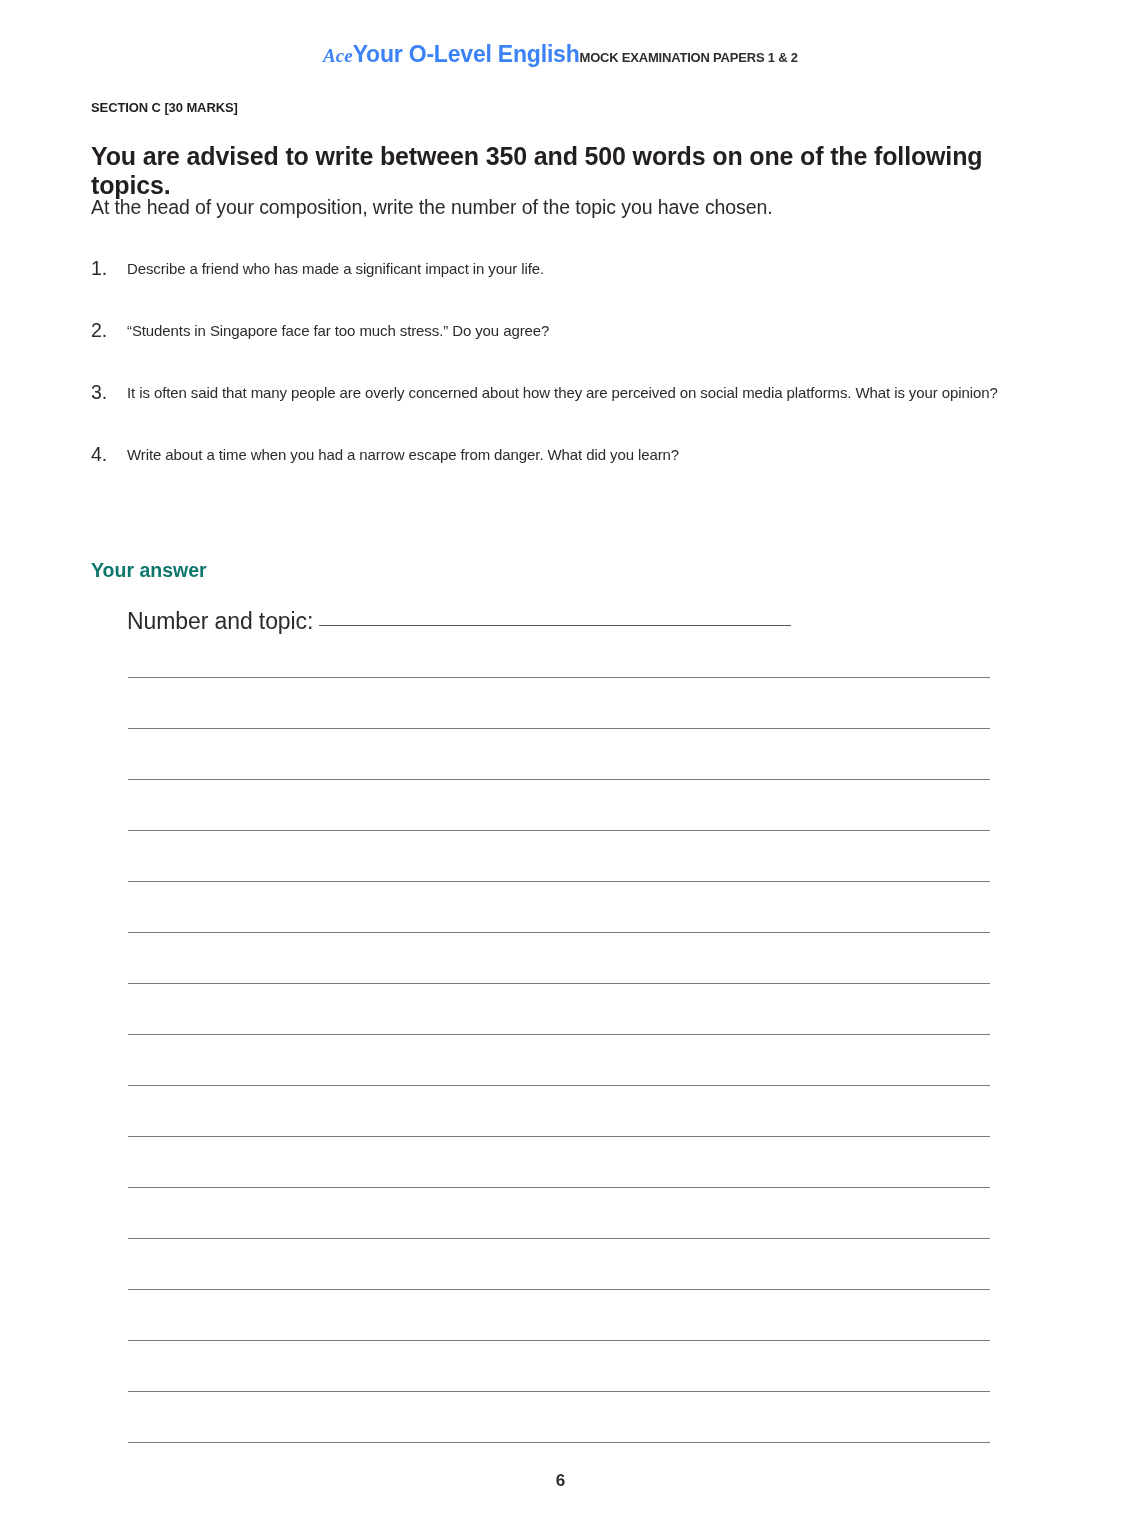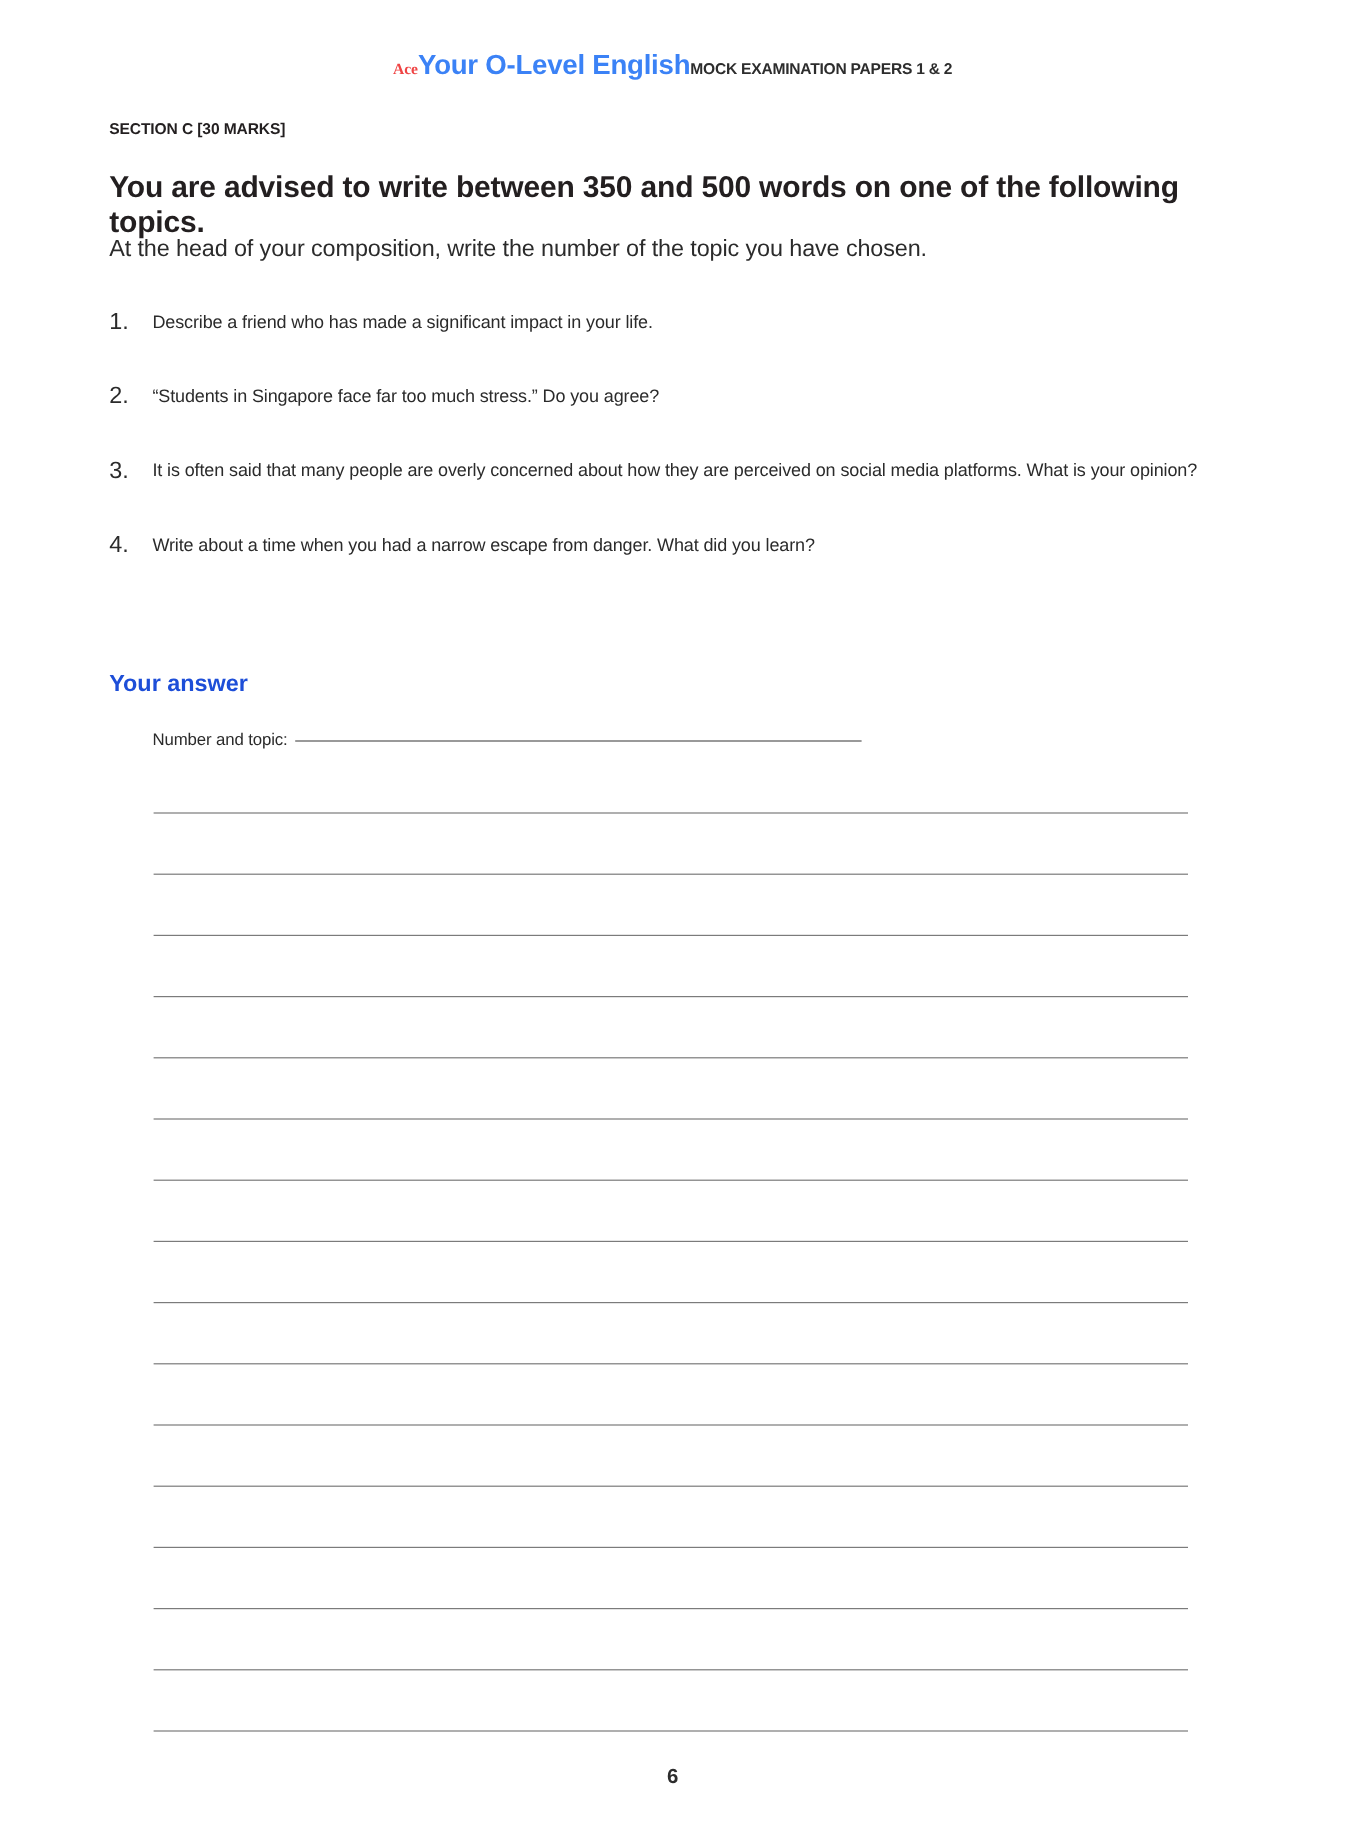--- a/index.html
+++ b/index.html
@@ -25,23 +25,24 @@
     left: 0;
     width: 1121px;
     text-align: center;
     white-space: nowrap;
     font-size: 17px;
     line-height: 20px;
     letter-spacing: -0.2px;
   }
   .hdr-ace {
     font-family: "Liberation Serif", serif;
-    font-weight: 700;
-    font-size: 13px;
-    color: #ef4444;
+    font-style: italic;
+    font-weight: 700;
+    font-size: 19px;
+    color: #3b82f6;
     letter-spacing: 0px;
   }
   .hdr-series {
     font-weight: 700;
     color: #3b82f6;
     font-size: 23px;
   }
   .hdr-title {
     font-weight: 700;
     color: #2d2d2d;
@@ -106,32 +107,32 @@
     letter-spacing: -0.1px;
   }
 
   
   .answer-heading {
     position: absolute;
     left: 91px;
     top: 559px;
     font-size: 19.5px;
     font-weight: 700;
-    color: #1d4ed8;
+    color: #0f766e;
   }
   .number-topic-row {
     position: absolute;
     left: 127px;
     top: 608px;
     display: flex;
     align-items: baseline;
     width: 700px;
   }
   .number-topic-label {
-    font-size: 14px;
+    font-size: 23px;
     color: #2b2b2b;
     letter-spacing: -0.1px;
     white-space: nowrap;
   }
   .number-topic-rule {
     flex: 0 0 472px;
     height: 1px;
     background: #565656;
     margin-left: 6px;
     position: relative;

